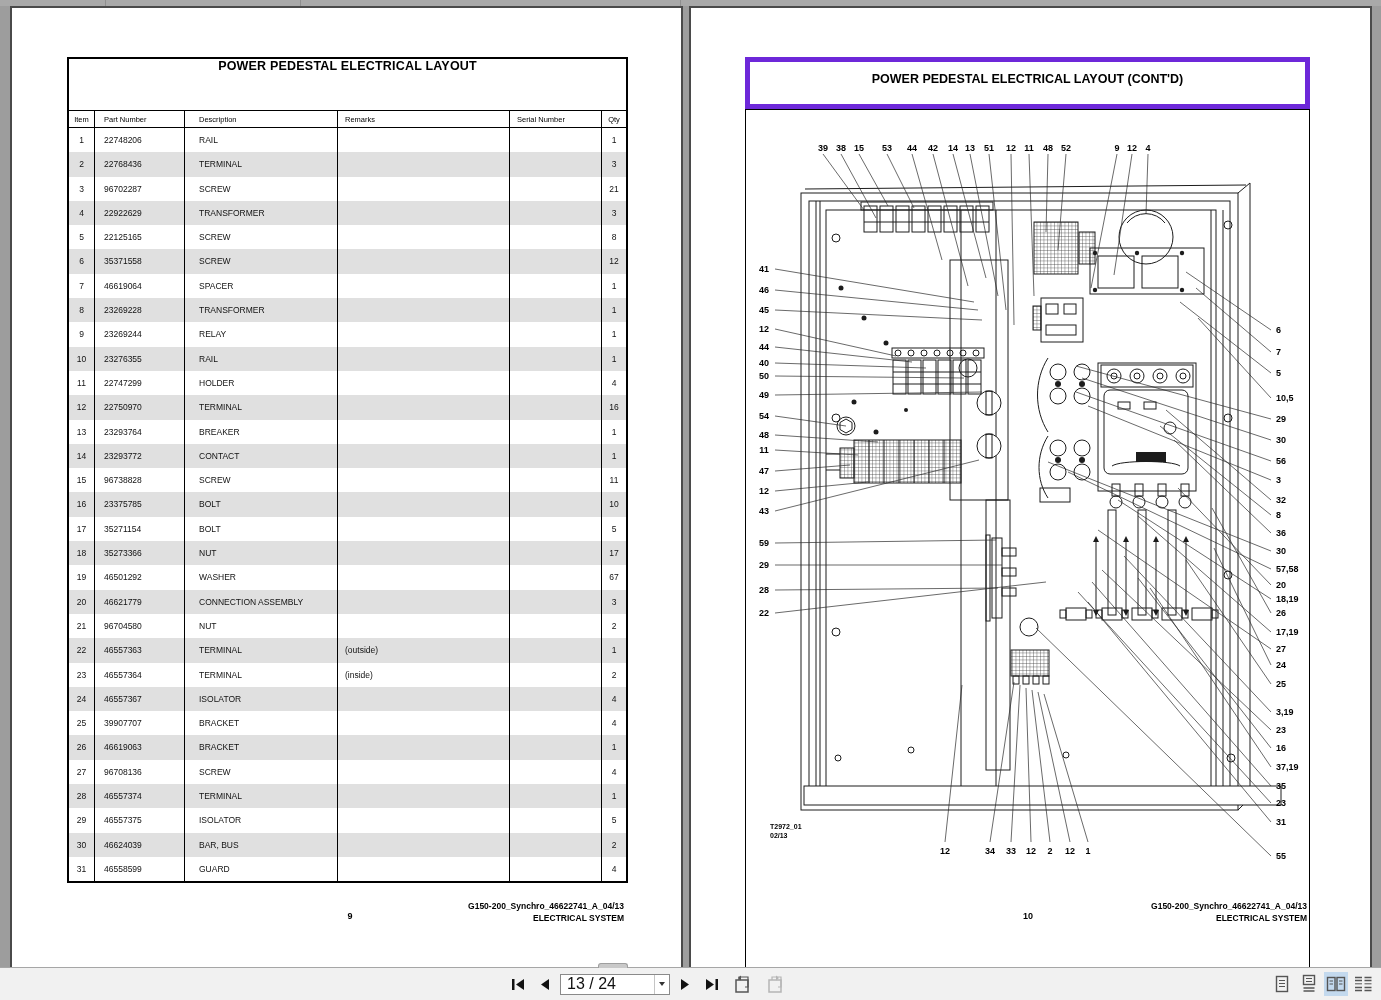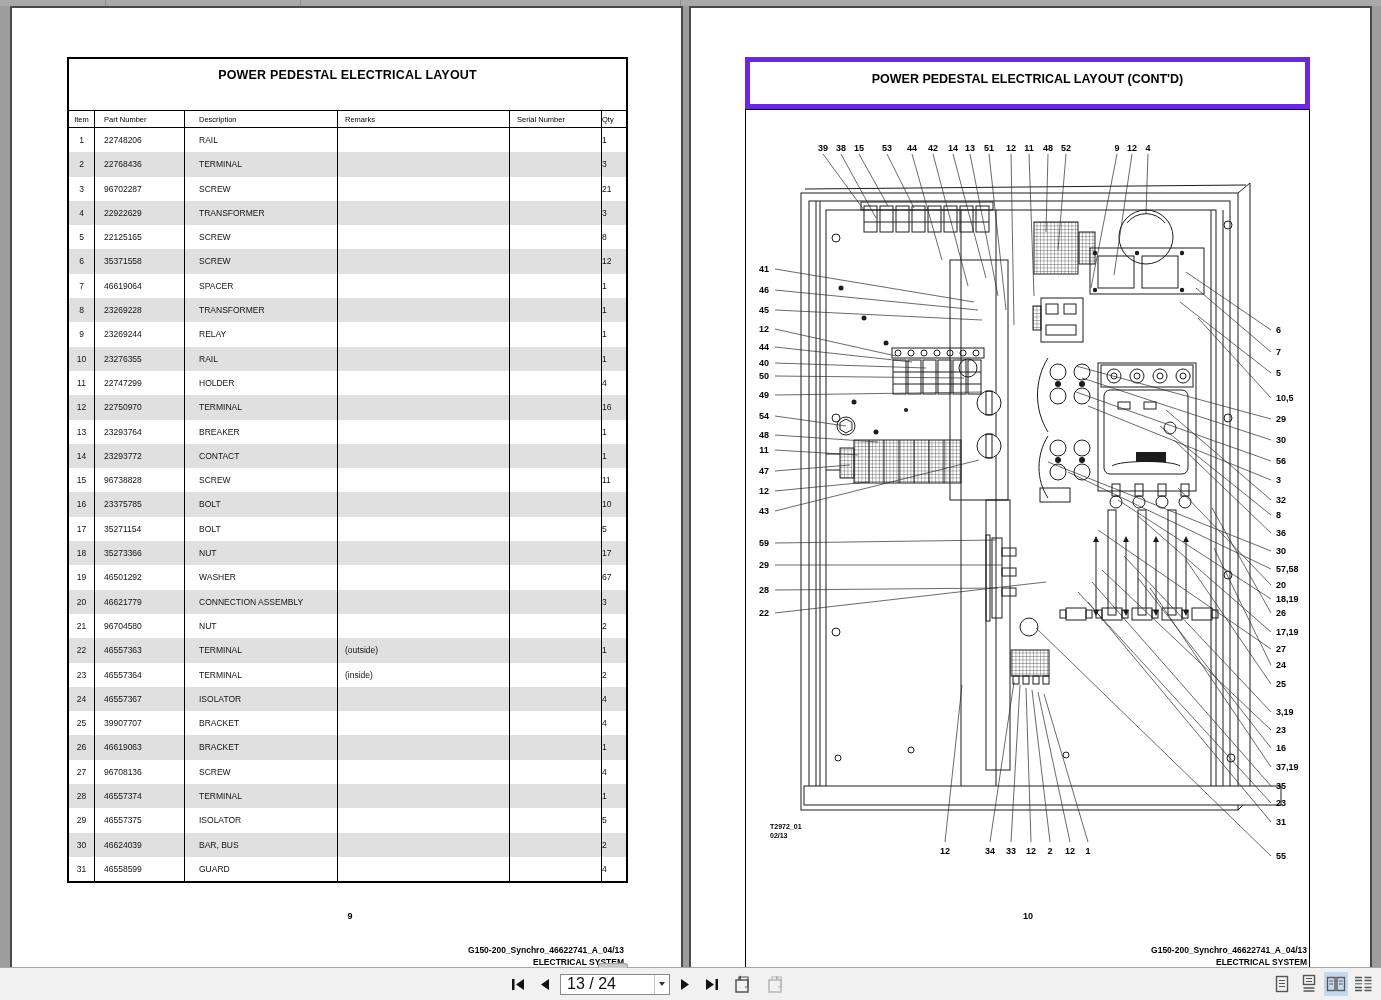--- a/index.html
+++ b/index.html
@@ -12,38 +12,38 @@
 
   
   .workspace{position:absolute;top:6px;left:0;width:1381px;height:961px;background:#9d9d9d;}
   .page{position:absolute;top:0;height:961px;background:#fff;border:2px solid #4a4a4a;border-bottom:none;}
   .page-left{left:10px;width:673px;}
   .page-right{left:689px;width:683px;}
 
   
   .table-frame{position:absolute;left:55px;top:49px;width:561px;border:2px solid #000;}
   .table-title{height:52px;border-bottom:1px solid #000;text-align:center;
-    font-weight:bold;font-size:12.5px;padding-top:9px;letter-spacing:.2px;}
+    font-weight:bold;font-size:12.5px;letter-spacing:.2px;}
   .t-row{display:grid;grid-template-columns:25px 90px 153px 172px 92px 25px;}
   .t-head .t-cell{height:17px;line-height:17px;font-size:7.5px;border-bottom:1px solid #000;}
   .t-cell{border-left:1px solid #000;overflow:hidden;white-space:nowrap;}
   .t-cell.c0{border-left:none;text-align:center;}
   .t-cell.c1{padding-left:9px;}
   .t-cell.c2{padding-left:14px;}
   .t-cell.c3{padding-left:7px;}
   .t-cell.c4{padding-left:7px;}
-  .t-cell.c5{}
+  .t-cell.c5{text-align:center;}
   .t-body .t-row{height:24.3px;}
   .t-body .t-cell{font-size:8.5px;line-height:24.3px;color:#111;}
   .t-row.shaded .t-cell{background:#e0e0e0;}
 
   .pg-num{position:absolute;font-weight:bold;font-size:9px;text-align:center;width:40px;}
   .page-left .pg-num{left:318px;top:903px;}
   .page-right .pg-num{left:317px;top:903px;}
-  .footer-ref{position:absolute;text-align:right;font-weight:bold;font-size:8.5px;line-height:12px;margin-top:44px;}
+  .footer-ref{position:absolute;text-align:right;font-weight:bold;font-size:8.5px;line-height:12px;}
   .page-left .footer-ref{right:57px;top:892px;}
   .page-right .footer-ref{right:63px;top:892px;}
 
   
   .diag-title{position:absolute;left:54px;top:49px;width:565px;height:52px;
     border:5px solid #6d28d9;text-align:center;font-weight:bold;font-size:12.5px;padding-top:10px;}
   .diagram-frame{position:absolute;left:54px;top:101px;width:565px;height:984px;border:1px solid #000;}
   .drawing-ref{position:absolute;left:24px;top:712px;font-weight:bold;font-size:7px;line-height:9px;}
   svg text.callout{font:bold 9px "Liberation Sans",sans-serif;text-anchor:middle;fill:#000;}
   svg text.anchor-start{text-anchor:start;}

